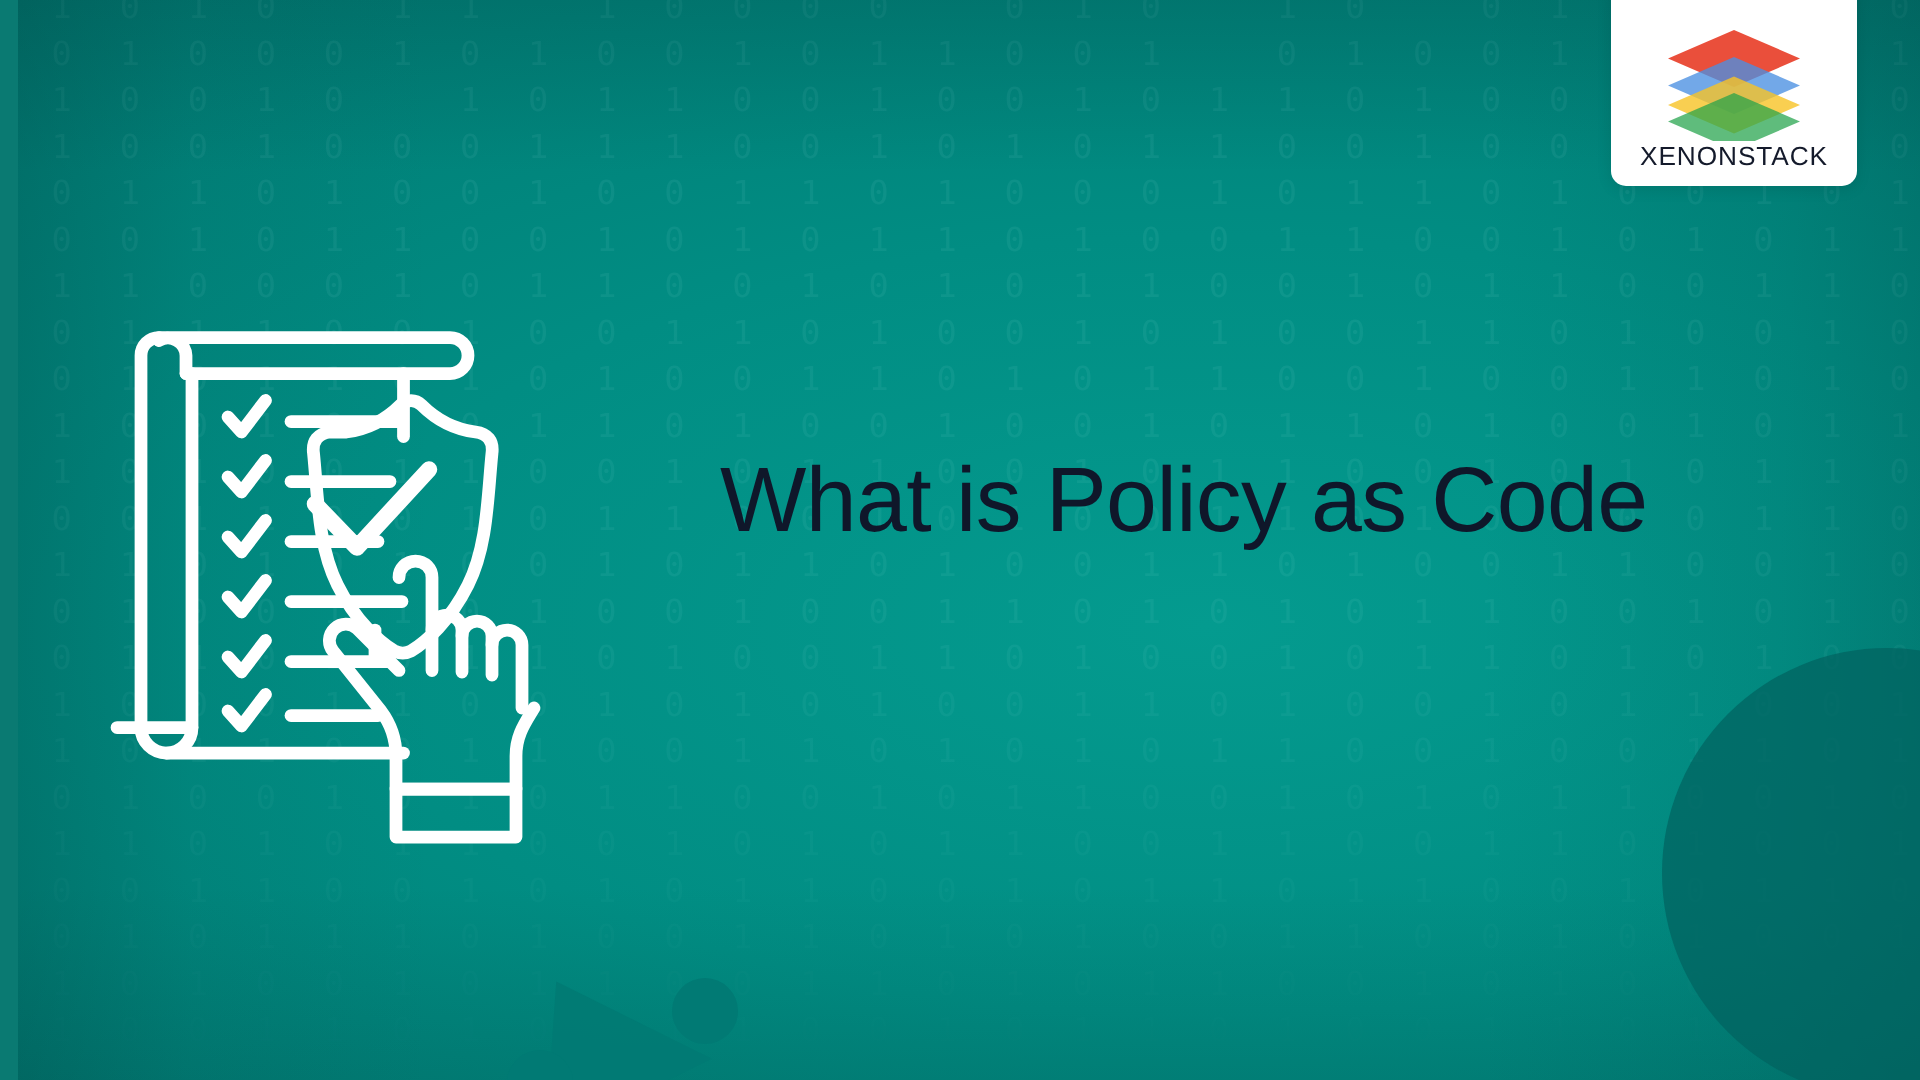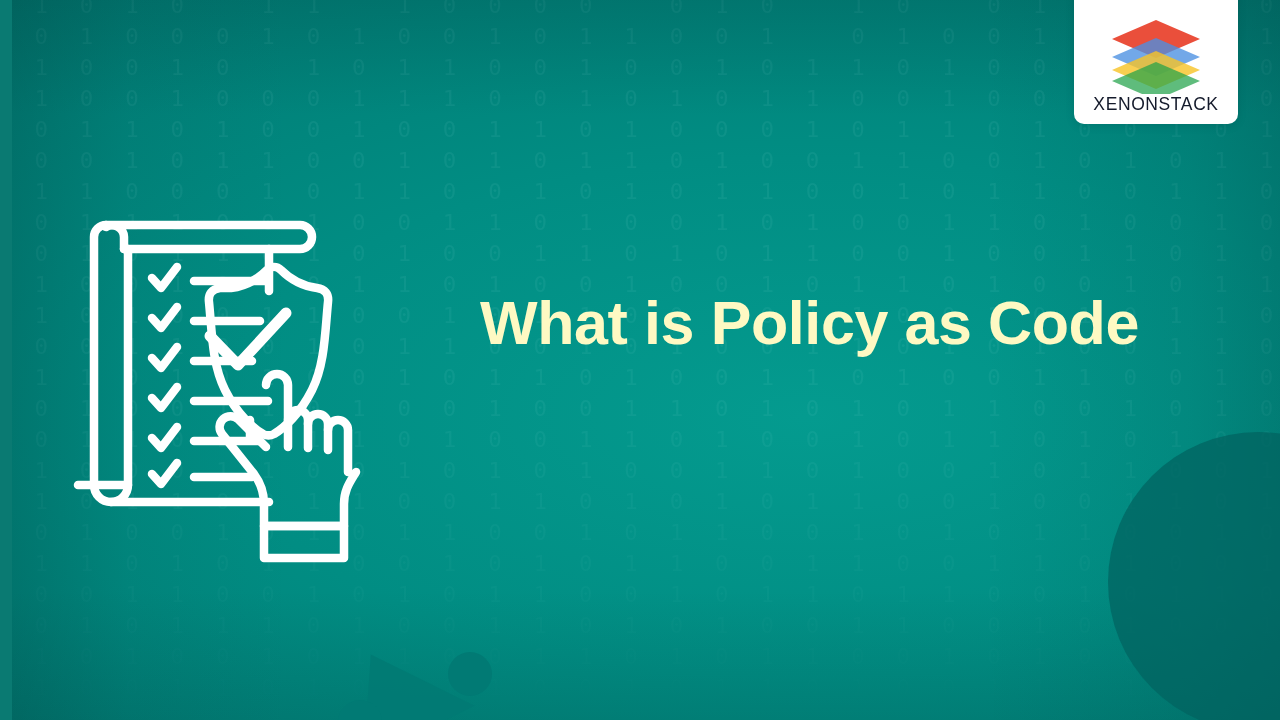--- a/index.html
+++ b/index.html
@@ -128,25 +128,25 @@
     left: 52px;
     top: 202px;
     width: 352px;
     height: 382px;
   }
 
   
   .title {
     position: absolute;
     left: 468px;
-    top: 280px;
+    top: 290px;
     width: 760px;
-    color: #fef9c3;
+    color: #0f172a;
     font-family: "Liberation Sans", sans-serif;
-    font-weight: 700;
+    font-weight: 400;
     font-size: 61px;
     line-height: 87px;
     letter-spacing: -0.4px;
   }
   .title-line { display: block; white-space: nowrap; }
 </style>
 </head>
 <body>
 
 <div id="banner">

